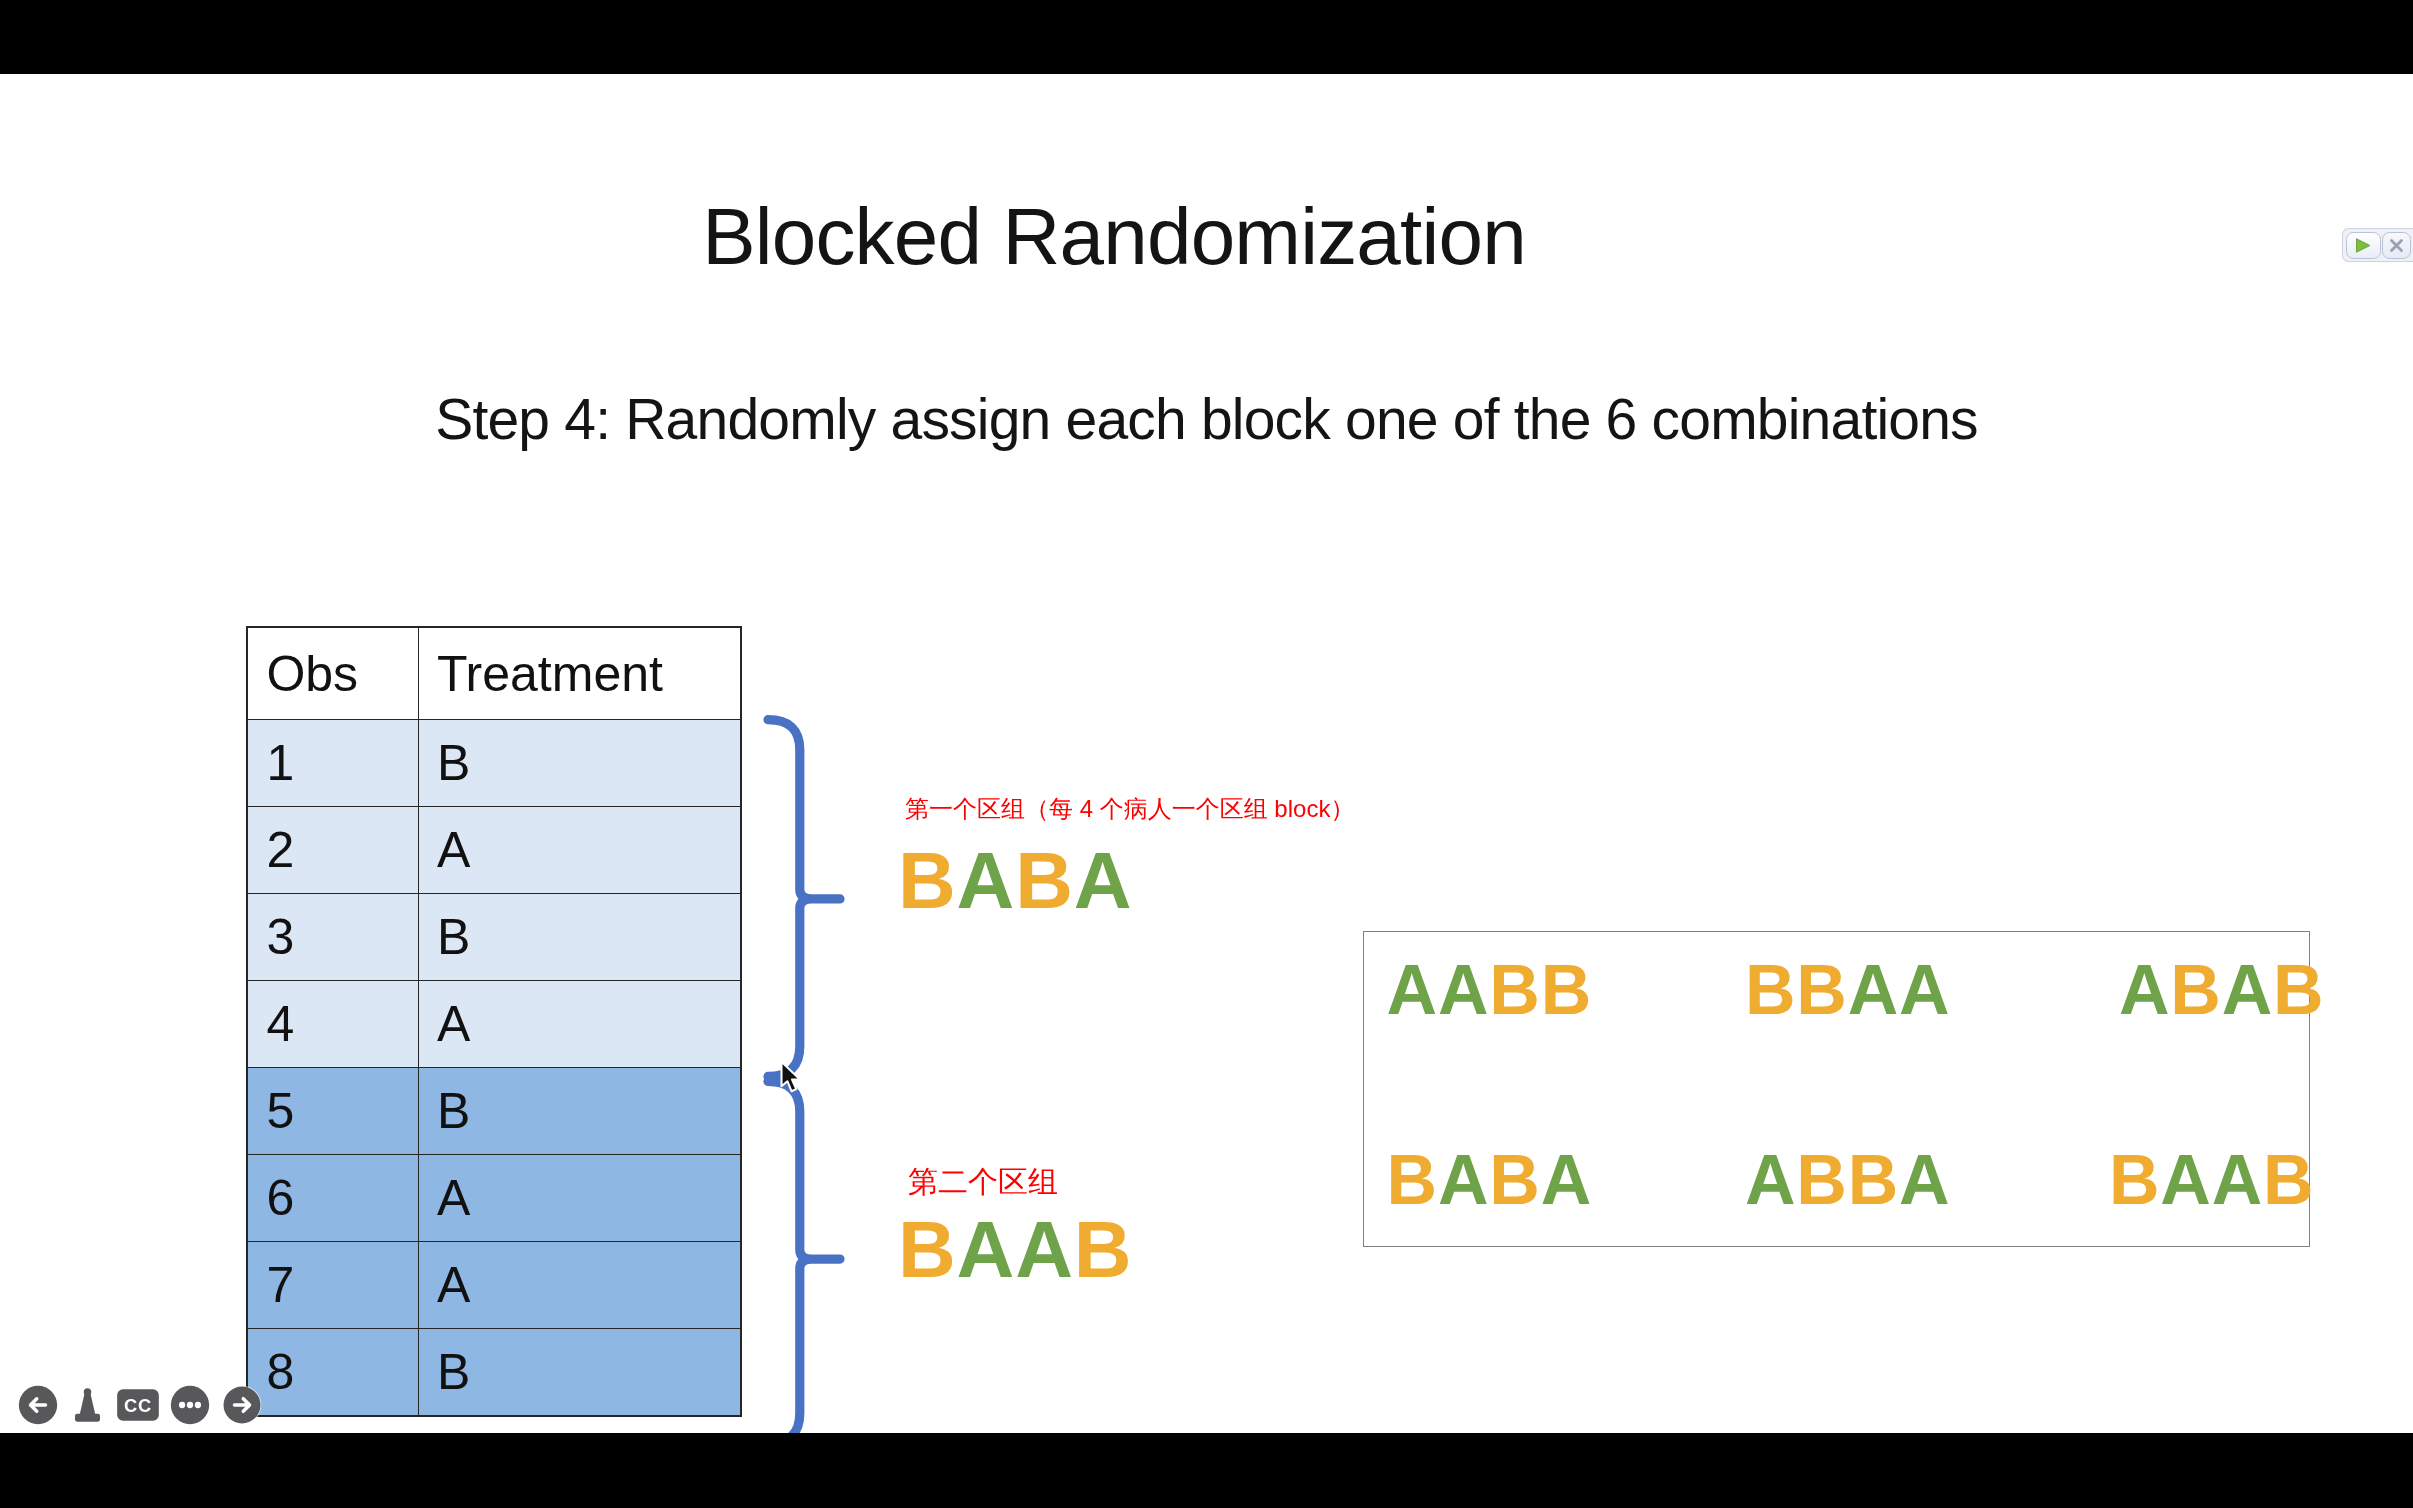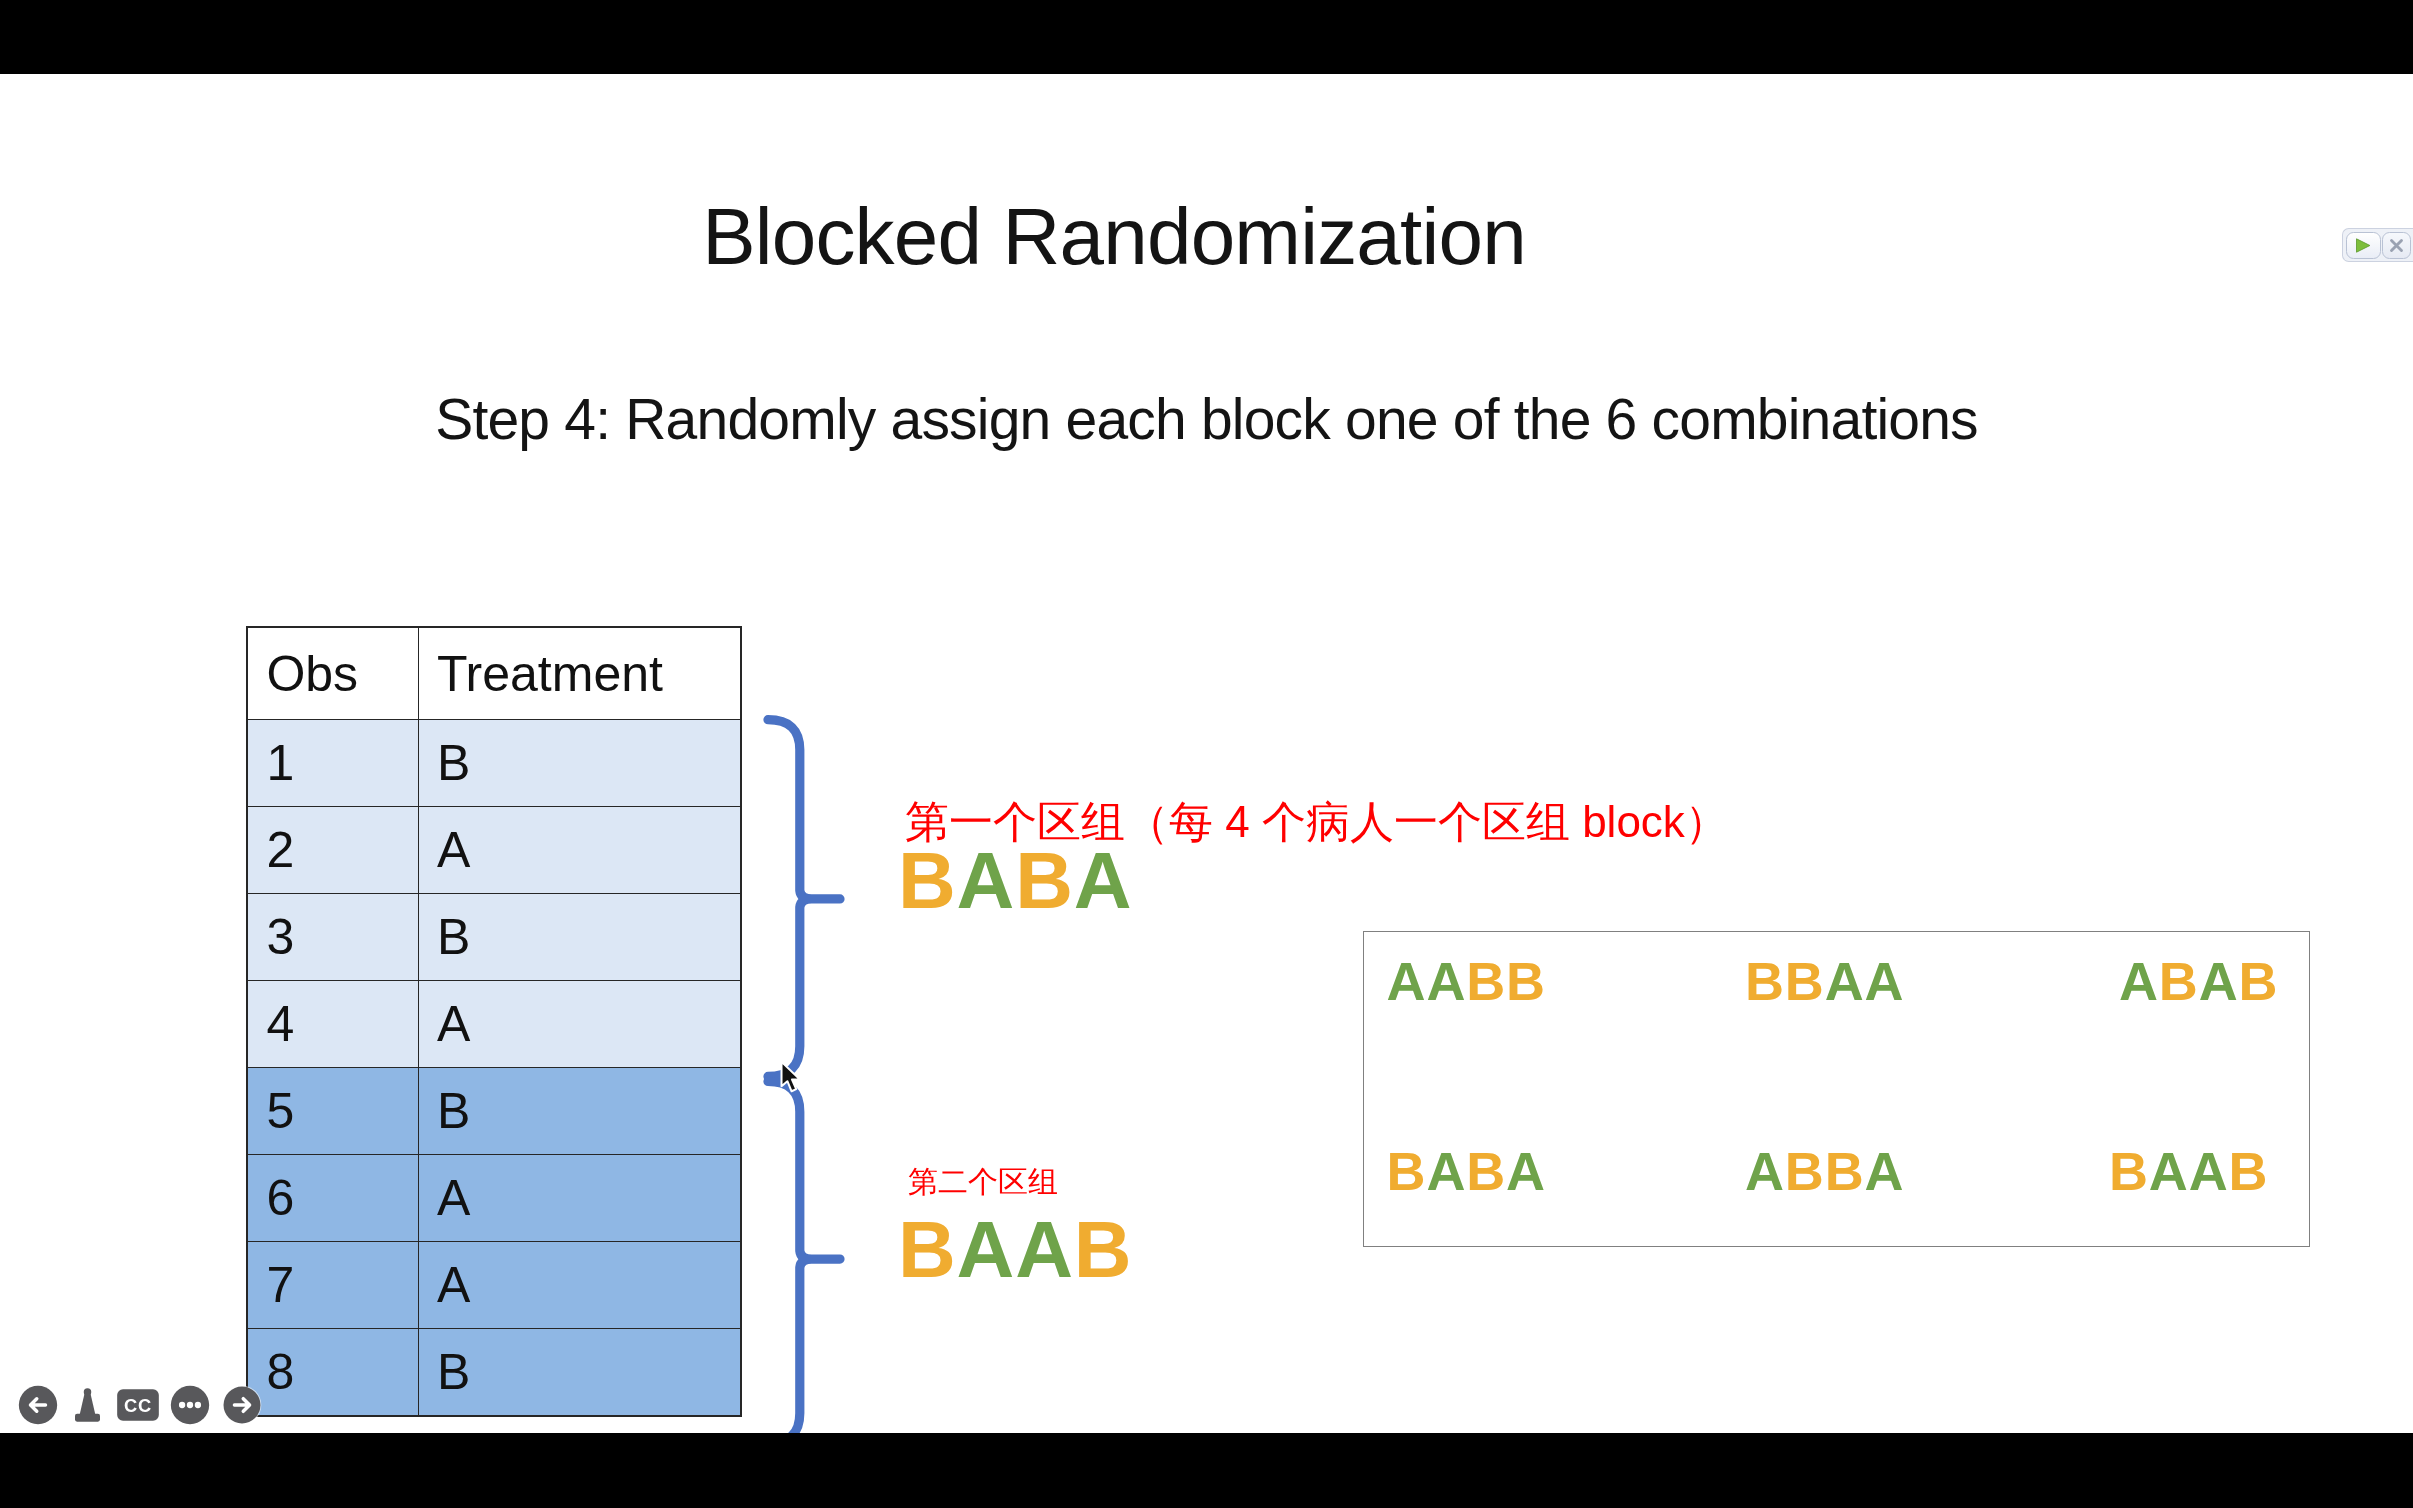--- a/index.html
+++ b/index.html
@@ -32,36 +32,36 @@
   table.obs-table{border:2.5px solid var(--table-border,#262626);}
   table.obs-table th{height:91px;background:#fff;margin-top:16px;}
   table.obs-table td{height:86px;}
   col.c-obs{width:171px;} col.c-trt{width:323px;}
   tr.light td{background:var(--row-light,#DCE7F5);}
   tr.dark td{background:var(--row-dark,#8FB7E4);}
 
   .braces-svg{position:absolute;left:756px;top:639px;}
 
   .block-label{
-    position:absolute;color:var(--red,#FF0000);font-size:44px;white-space:nowrap;
+    position:absolute;color:var(--red,#FF0000);font-size:24px;white-space:nowrap;
   }
   .block-label.l1{left:905px;top:719px;}
   .block-label.l2{left:908px;top:1088px;font-size:30px;}
   .sequence{
     position:absolute;font-size:80px;font-weight:700;letter-spacing:0.8px;white-space:nowrap;
   }
   .sequence.s1{left:898px;top:761px;}
   .sequence.s2{left:898px;top:1130px;}
 
   .combo-box{
     position:absolute;left:1363px;top:857px;width:947px;height:316px;
     background:#fff;border:1.7px solid var(--box-border,#808080);box-sizing:border-box;
   }
   .combo{
-    position:absolute;font-size:54px;font-weight:700;letter-spacing:0.8px;white-space:nowrap;
+    position:absolute;font-size:70px;font-weight:700;letter-spacing:0.8px;white-space:nowrap;
   }
   .combo.p0{left:22.6px;top:18.4px;} .combo.p1{left:381px;top:18.4px;} .combo.p2{left:755px;top:18.4px;text-align:center;}
   .combo.p3{left:22.6px;top:208px;} .combo.p4{left:381px;top:208px;} .combo.p5{left:745px;top:208px;}
 
   .cursor-svg{position:absolute;left:779px;top:986px;}
 
   .mini-toolbar{
     position:absolute;left:2342px;top:154px;width:71px;height:34px;
     background:#eef1f7;border:0.8px solid #ccd2e0;border-right:none;
     border-radius:6.7px 0 0 6.7px;display:flex;align-items:center;gap:1.7px;

